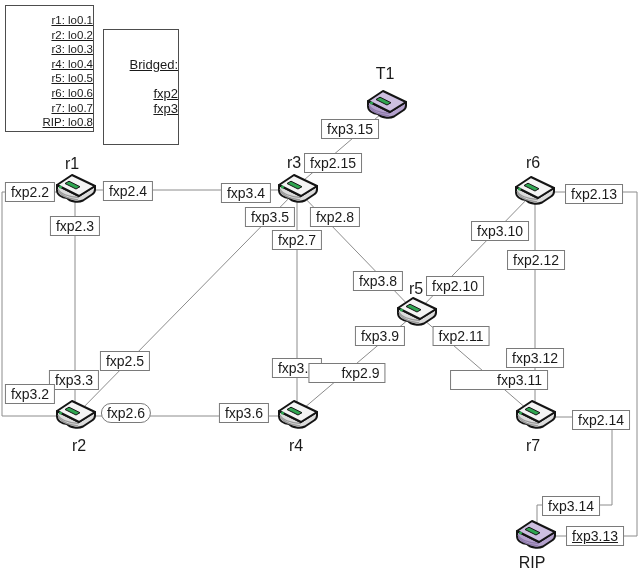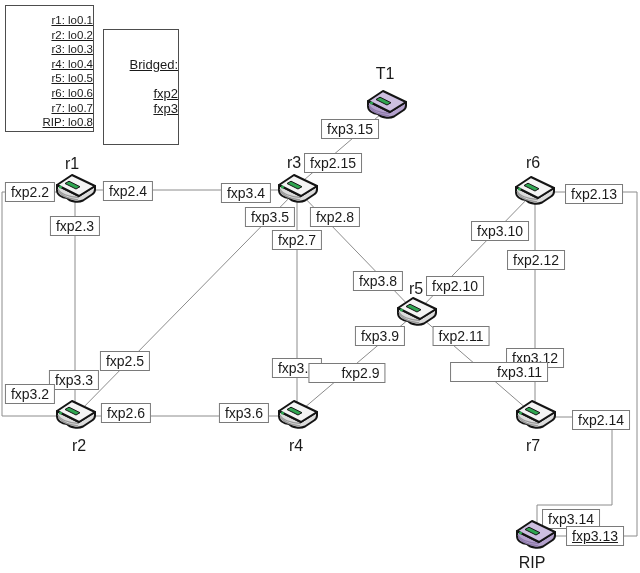--- a/index.html
+++ b/index.html
@@ -189,25 +189,25 @@
       <div class="iface" style="left: 335px; top: 217px; border-color: rgb(122, 122, 122);">fxp2.8</div>
       <div class="iface" style="left: 297px; top: 240px; border-color: rgb(122, 122, 122);">fxp2.7</div>
       <div class="iface" style="left: 378px; top: 281px; border-color: rgb(122, 122, 122);">fxp3.8</div>
       <div class="iface" style="left: 455px; top: 286px; border-color: rgb(122, 122, 122);">fxp2.10</div>
       <div class="iface" style="left: 500px; top: 231px; border-color: rgb(122, 122, 122);">fxp3.10</div>
       <div class="iface" style="left: 594px; top: 194px; border-color: rgb(122, 122, 122);">fxp2.13</div>
       <div class="iface" style="left: 536px; top: 260px; border-color: rgb(122, 122, 122);">fxp2.12</div>
       <div class="iface" style="left: 380px; top: 336px; border-color: rgb(122, 122, 122);">fxp3.9</div>
       <div class="iface" style="left: 461px; top: 336px; border-color: rgb(122, 122, 122);">fxp2.11</div>
       <div class="iface" style="left: 535px; top: 358px; border-color: rgb(122, 122, 122);">fxp3.12</div>
-      <div class="iface" style="left: 499px; top: 372px; border-color: rgb(122, 122, 122); padding-left: 46px;">fxp3.11</div>
+      <div class="iface" style="left: 499px; top: 380px; border-color: rgb(122, 122, 122); padding-left: 46px;">fxp3.11</div>
       <div class="iface" style="left: 125px; top: 361px; border-color: rgb(122, 122, 122);">fxp2.5</div>
       <div class="iface" style="left: 74px; top: 380px; border-color: rgb(122, 122, 122);">fxp3.3</div>
       <div class="iface" style="left: 30px; top: 394px; border-color: rgb(122, 122, 122);">fxp3.2</div>
-      <div class="iface" style="left: 126px; top: 413px; border-color: rgb(122, 122, 122);">fxp2.6</div>
+      <div class="iface" style="left: 126px; top: 413px; border-color: rgb(122, 122, 122); border-radius: 10px;">fxp2.6</div>
       <div class="iface" style="left: 244px; top: 413px; border-color: rgb(122, 122, 122);">fxp3.6</div>
       <div class="iface" style="left: 297px; top: 368px; border-color: rgb(122, 122, 122);">fxp3.7</div>
       <div class="iface" style="left: 347px; top: 373px; border-color: rgb(122, 122, 122); padding-left: 32px;">fxp2.9</div>
       <div class="iface" style="left: 601px; top: 420px; border-color: rgb(122, 122, 122);">fxp2.14</div>
-      <div class="iface" style="left: 571px; top: 506px; border-color: rgb(122, 122, 122); margin-top: 13px;">fxp3.14</div>
+      <div class="iface" style="left: 571px; top: 506px; border-color: rgb(122, 122, 122);">fxp3.14</div>
       <div class="iface" style="left: 595px; top: 536px; border-color: rgb(122, 122, 122); text-decoration: underline;">fxp3.13</div>
     </div>
 </div>
 
 </body></html>

